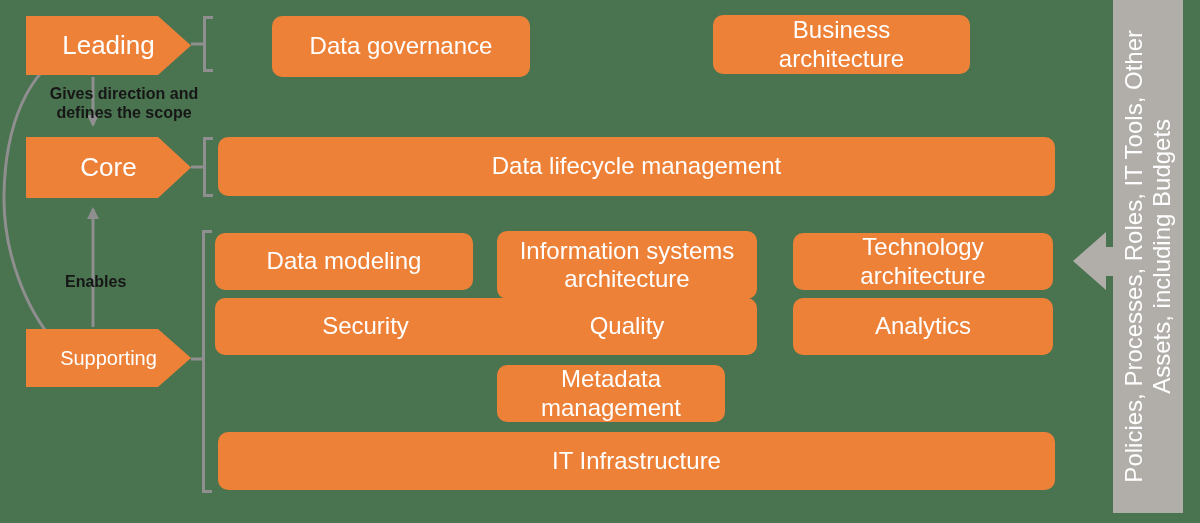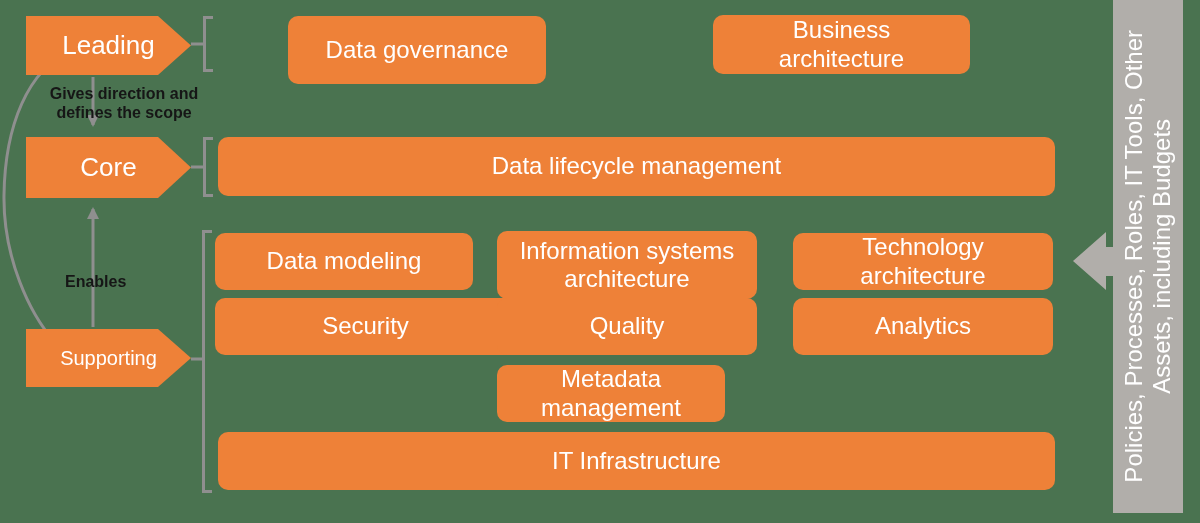--- a/index.html
+++ b/index.html
@@ -16,21 +16,21 @@
         display:flex;align-items:center;justify-content:center;
         font-size:26px;padding-right:33px;
         clip-path:polygon(0 0,80% 0,100% 50%,80% 100%,0 100%);padding-left:33px;}
   .pent-leading{left:26px;top:16px;width:165px;height:59px;}
   .pent-core{left:26px;top:137px;width:165px;height:61px;}
   .pent-supporting{left:26px;top:329px;width:165px;height:58px;font-size:20px;}
 
   .box{position:absolute;background:var(--orange);color:var(--text_white);
        border-radius:10px;display:flex;align-items:center;justify-content:center;
        font-size:24px;line-height:1.18;text-align:center;white-space:pre-line;}
-  .box-dg{left:288px;top:16px;width:258px;height:68px;}
+  .box-dg{left:272px;top:16px;width:258px;height:61px;}
   .box-ba{left:713px;top:15px;width:257px;height:59px;}
   .box-dlm{left:218px;top:137px;width:837px;height:59px;}
   .box-dm{left:215px;top:233px;width:258px;height:57px;}
   .box-isa{left:497px;top:231px;width:260px;height:68px;}
   .box-ta{left:793px;top:233px;width:260px;height:57px;}
   .box-sec{left:215px;top:298px;width:301px;height:57px;}
   .box-q{left:497px;top:298px;width:260px;height:57px;}
   .box-an{left:793px;top:298px;width:260px;height:57px;}
   .box-mm{left:497px;top:365px;width:228px;height:57px;}
   .box-iti{left:218px;top:432px;width:837px;height:58px;}

